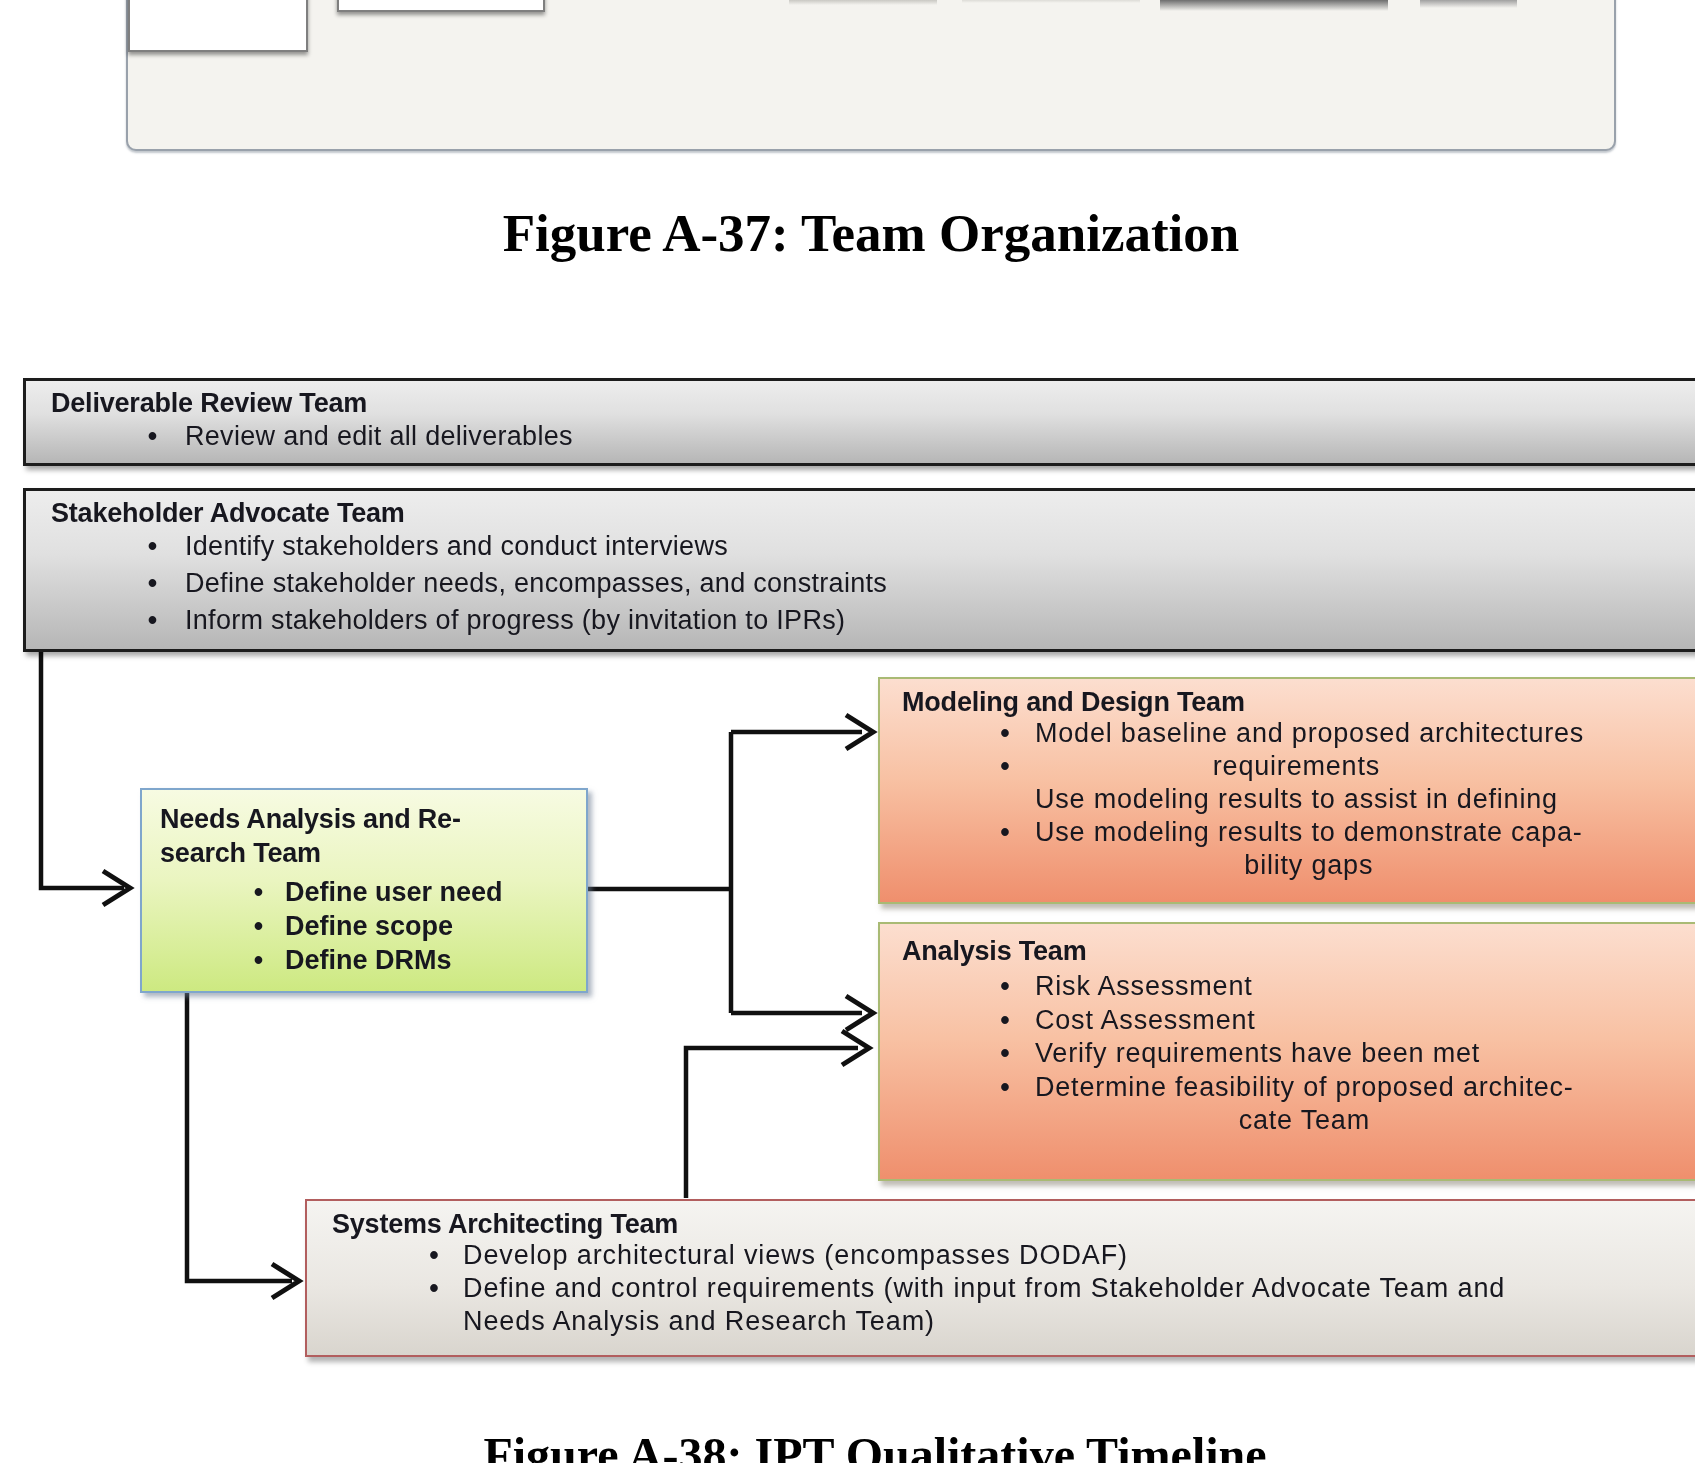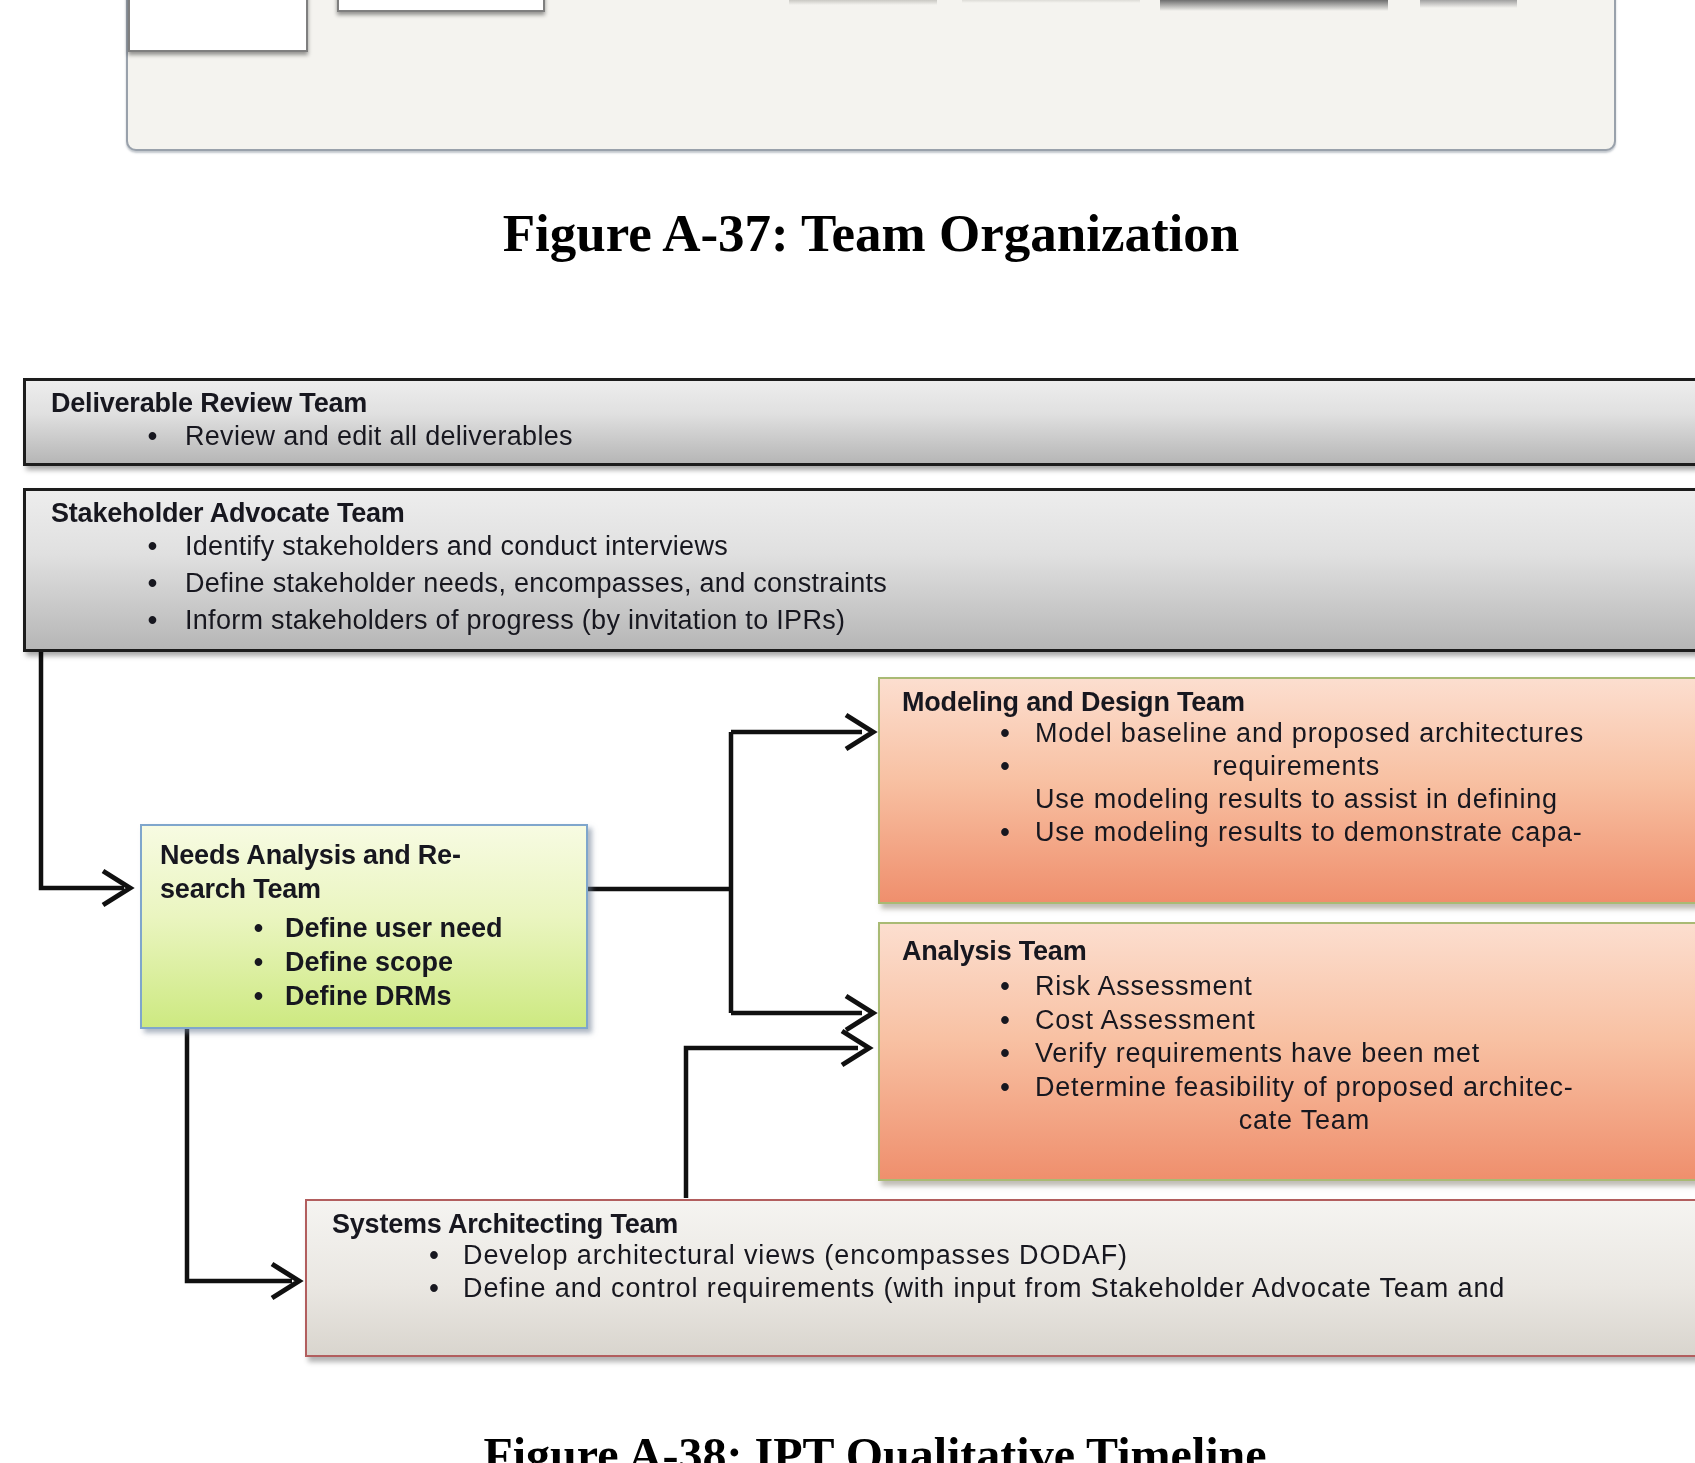--- a/index.html
+++ b/index.html
@@ -65,21 +65,20 @@
   .gray-box .dot{margin-left:69px;width:65px;}
   .gray-box .txt{letter-spacing:0.3px;}
 
   
   #box-needs{
     left:140px;top:788px;width:448px;height:205px;padding:12px 14px 0 18px;
     border:2px solid #7fa6cc;
     background:linear-gradient(180deg,#f7fbe2 0%,#eaf5c0 45%,#cde981 100%);
     box-shadow:4px 4px 5px rgba(108,124,146,.55);
     font-weight:bold;
-    margin-top:36px;
   }
   #box-needs .tb-title{line-height:31px;}
   #box-needs .bullets{margin-top:5px;}
   #box-needs .line{line-height:34px;}
   #box-needs .dot{margin-left:72px;width:53px;}
 
   
   .orange-box{
     border:2px solid #a9ba74;
     background:linear-gradient(180deg,#fcdecf 0%,#f8c1a3 45%,#ef8f6d 100%);
@@ -220,20 +219,21 @@
       <span class="dot line">•</span>
       <span class="txt">
         <span class="line">requirements</span>
         <span class="line">Use modeling results to assist in defining</span>
       </span>
     </div>
     <div class="bullet">
       <span class="dot line">•</span>
       <span class="txt">
         <span class="line">Use modeling results to demonstrate capa-</span>
+        <span class="line">bility gaps</span>
       </span>
     </div>
   </div>
 </div>
 
 <div id="box-analysis" class="team-box orange-box">
   <div class="tb-title">Analysis Team</div>
   <div class="bullets">
     <div class="bullet">
       <span class="dot line">•</span>
@@ -269,16 +269,17 @@
     <div class="bullet">
       <span class="dot line">•</span>
       <span class="txt">
           <span class="line">Develop architectural views (encompasses DODAF)</span>
         </span>
     </div>
     <div class="bullet">
       <span class="dot line">•</span>
       <span class="txt">
         <span class="line">Define and control requirements (with input from Stakeholder Advocate Team and</span>
+        <span class="line">Needs Analysis and Research Team)</span>
       </span>
     </div>
   </div>
 </div>
 
 </body></html>

